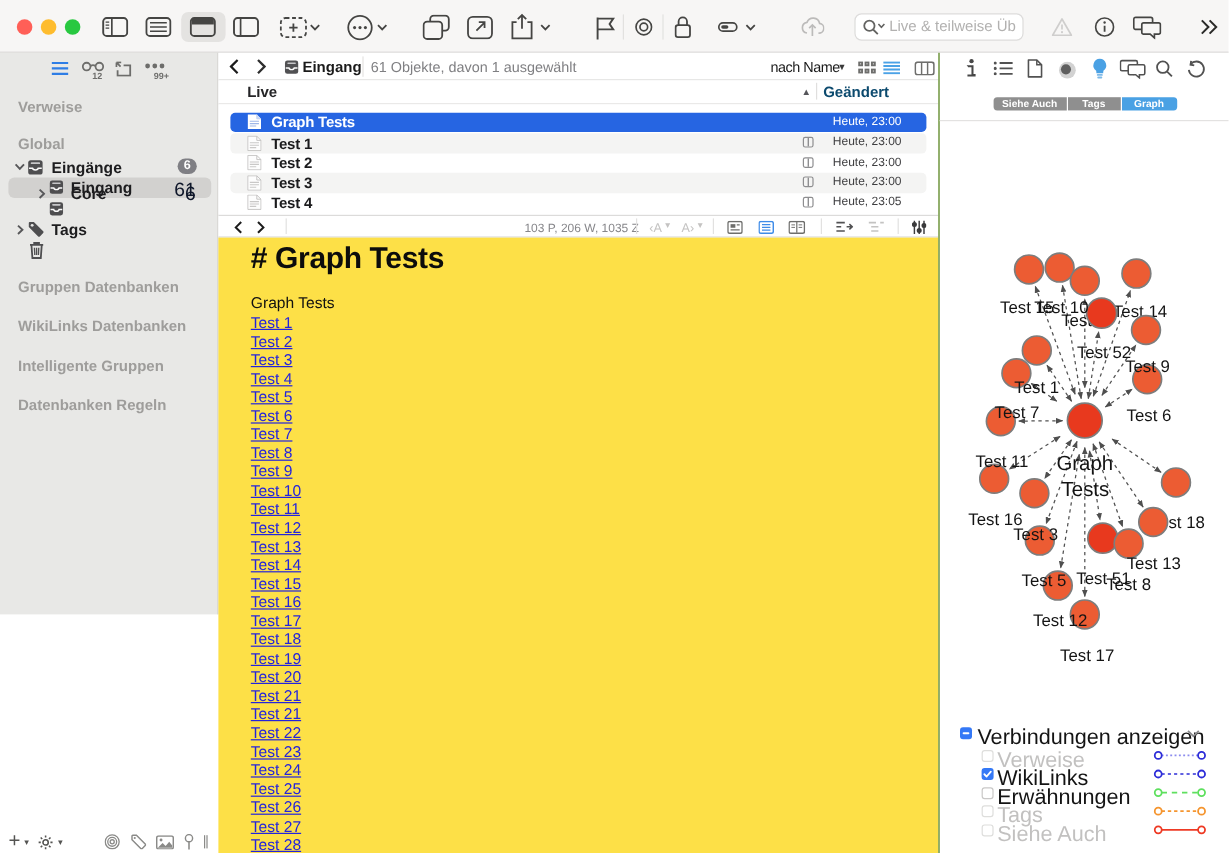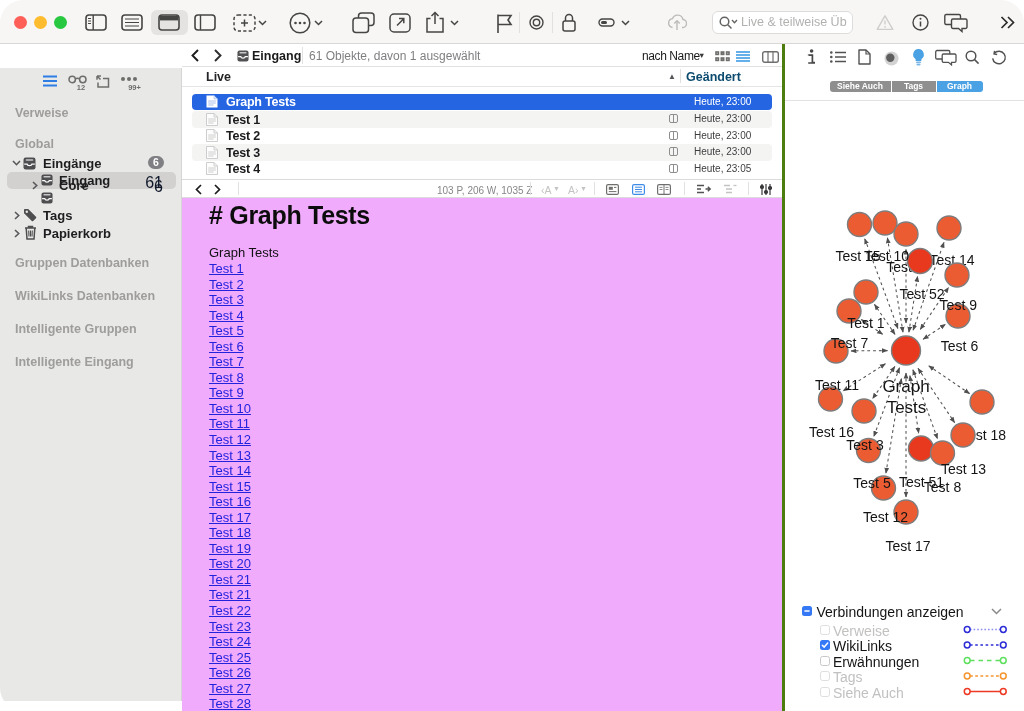--- a/index.html
+++ b/index.html
@@ -1,47 +1,47 @@
 <!DOCTYPE html>
 <html><head><meta charset="utf-8">
 <style>
 *{margin:0;padding:0;box-sizing:border-box;}
 html,body{width:1024px;height:711px;overflow:hidden;}
 body{font-family:"Liberation Sans",sans-serif;-webkit-font-smoothing:antialiased;}
-#app{position:relative;width:1024px;height:711px;background:#fff;overflow:hidden;border-radius:23px;}
+#app{position:relative;width:1024px;height:711px;background:#fff;overflow:hidden;}
 .abs{position:absolute;}
 
 #titlebar{left:0;top:0;width:1024px;height:44px;background:#f7f6f5;border-bottom:1px solid #d9d8d6;}
 .tl{position:absolute;top:16px;width:13px;height:13px;border-radius:50%;}
 
-#sidebar{left:0;top:44px;width:182px;height:633px;background:#e8e8e6;border-right:1px solid #d6d5d3;margin-top:24px;}
+#sidebar{left:0;top:44px;width:182px;height:468px;background:#e8e8e6;border-right:1px solid #d6d5d3;}
 .sbhead{position:absolute;left:15px;font-size:12.5px;font-weight:700;color:#9e9d9b;}
 .sbrow{position:absolute;left:0;width:182px;height:17.5px;font-size:13px;color:#1d1d1f;}
 .sbrow .nm{position:absolute;top:1.5px;font-weight:600;}
 .sbrow .cnt{position:absolute;right:19px;top:2px;font-size:16px;color:#0f172a;}
 
 #toolbar2{left:182px;top:44px;width:600px;height:23px;background:#fff;border-bottom:1px solid #e2e1e0;}
 #listhead{left:182px;top:67px;width:600px;height:20px;background:#fff;border-bottom:1px solid #e5e4e3;}
 #rows{left:182px;top:87px;width:600px;height:92px;background:#fff;}
 #editbar{left:182px;top:179px;width:600px;height:19px;background:#fff;border-top:1px solid #dcdbda;border-bottom:1px solid #dcdbda;}
-#doc{left:182px;top:198px;width:600px;height:513px;background:#f0abfc;overflow:hidden;}
+#doc{left:182px;top:198px;width:600px;height:513px;background:#fde047;overflow:hidden;}
 .row{position:absolute;left:10px;width:580px;height:16.5px;border-radius:4px;font-size:12.5px;}
 .row .ttl{position:absolute;left:34px;top:1.5px;font-weight:600;color:#1b1b1d;letter-spacing:-0.2px;}
 .row .dt{position:absolute;left:502px;top:2px;font-size:10px;color:#3e3e40;}
 .row .dicon{position:absolute;left:14px;top:1.5px;}
 .row .gic{position:absolute;left:477px;top:3px;width:9px;height:9px;border:1px solid #8e8e90;border-radius:2px;background:linear-gradient(to right,#8e8e90 1px,transparent 1px);background-position:3px 0;background-repeat:no-repeat;}
 .stripe{background:#f4f4f3;}
 .sel{background:#2665e2;}
 .sel .ttl,.sel .dt{color:#fff;}
 a.tlink{color:#2323dd;text-decoration:underline;}
 
-#rpanel{left:782px;top:44px;width:242px;height:667px;background:#fff;border-left:3px solid #4d7c0f;}
+#rpanel{left:782px;top:44px;width:242px;height:667px;background:#fff;border-left:1px solid #4d7c0f;}
 #rpanel .divline{position:absolute;left:0;width:241px;height:1px;background:#e3e2e1;}
 .seg{position:absolute;top:36.5px;height:11px;font-size:8.5px;font-weight:700;color:#fff;text-align:center;line-height:11px;}
-.lgrow{position:absolute;font-size:14px;}
+.lgrow{position:absolute;font-size:18px;}
 .cb{position:absolute;width:10px;height:10px;border-radius:2.5px;}
 .cb svg{display:block;}
 </style></head>
 <body>
 <div id="app">
 
 <div id="titlebar" class="abs">
 <div class="tl" style="left:14px;background:#ff5f57;"></div>
 <div class="tl" style="left:34px;background:#febc2e;"></div>
 <div class="tl" style="left:54px;background:#28c840;"></div>
@@ -268,30 +268,24 @@
         </svg>
         <span class="nm" style="left:59px;">Core</span>
         <span class="cnt">6</span>
       </div>
 <div class="sbrow" style="top:138.5px;">
         <svg style="position:absolute;left:14px;top:4.5px;" width="6" height="9" viewBox="0 0 6 9">
           <path d="M1 1 L4.7 4.5 L1 8" fill="none" stroke="#58585a" stroke-width="1.6"></path>
         </svg>
         <span class="nm" style="left:43px;">Tags</span>
       </div>
-<div class="sbrow" style="top:156px;">
-        <svg style="position:absolute;left:14px;top:4.5px;" width="6" height="9" viewBox="0 0 6 9">
-          <path d="M1 1 L4.7 4.5 L1 8" fill="none" stroke="#58585a" stroke-width="1.6"></path>
-        </svg>
-        <span class="nm" style="left:43px;">Papierkorb</span>
-      </div>
 <div class="sbhead" style="top:188px;">Gruppen Datenbanken</div>
 <div class="sbhead" style="top:221px;">WikiLinks Datenbanken</div>
 <div class="sbhead" style="top:254px;">Intelligente Gruppen</div>
-<div class="sbhead" style="top:287px;">Intelligente Eingang</div>
+<div class="sbhead" style="top:287px;">Datenbanken Regeln</div>
 <div id="sbbottom"></div>
 </div>
 
 <div id="toolbar2" class="abs">
 <svg style="position:absolute;left:9px;top:5px;" width="8" height="13" viewBox="0 0 8 13">
         <path d="M7 1 L1.5 6.5 L7 12" fill="none" stroke="#1c1c1c" stroke-width="1.9"></path>
       </svg>
 <svg style="position:absolute;left:32px;top:5px;" width="8" height="13" viewBox="0 0 8 13">
         <path d="M1 1 L6.5 6.5 L1 12" fill="none" stroke="#2e2e2e" stroke-width="1.9"></path>
       </svg>

